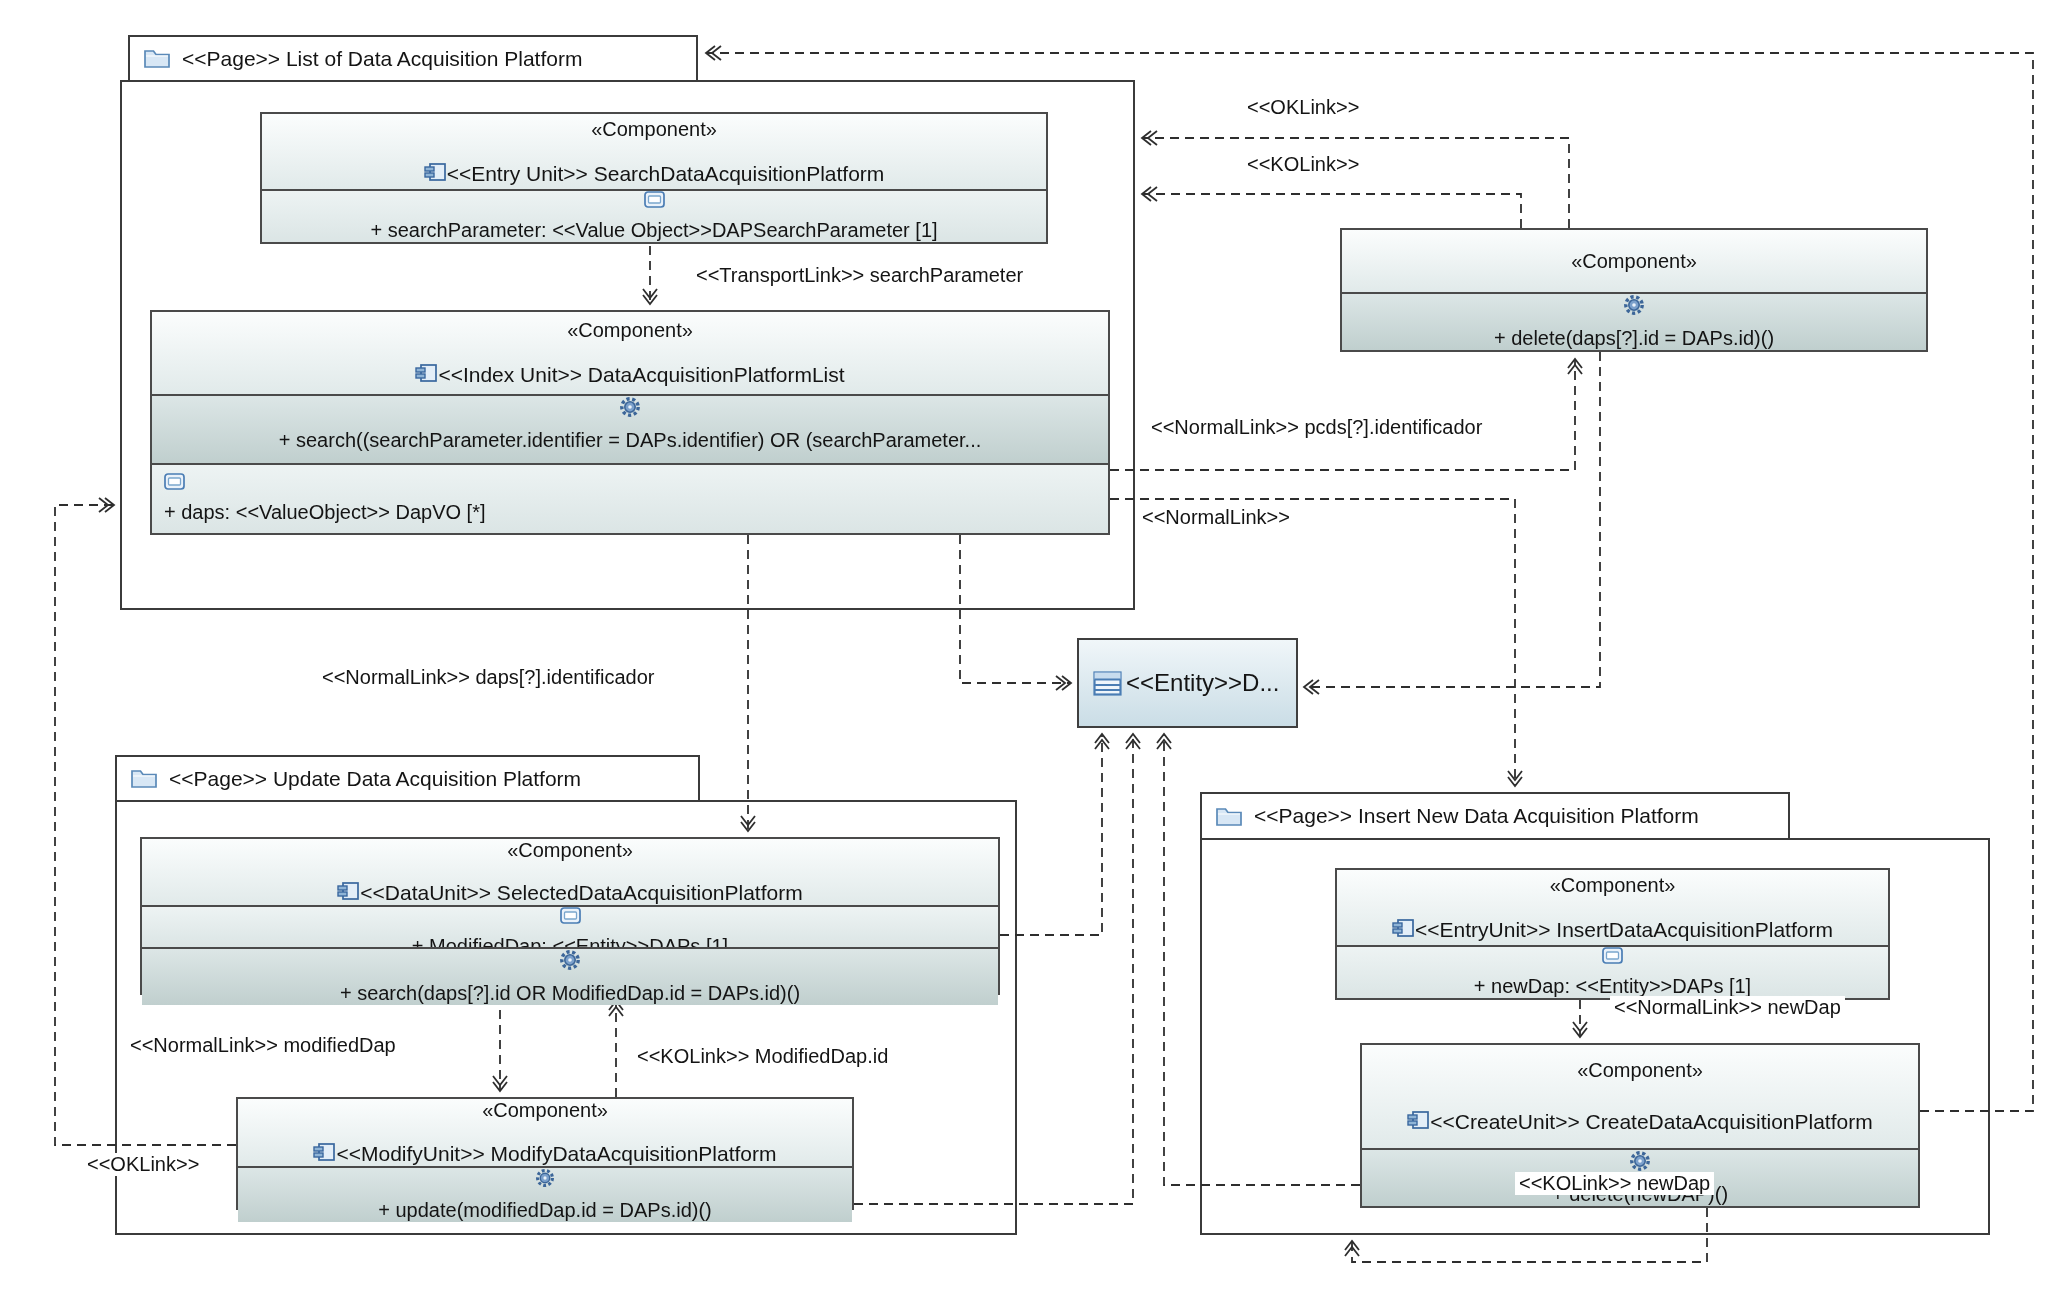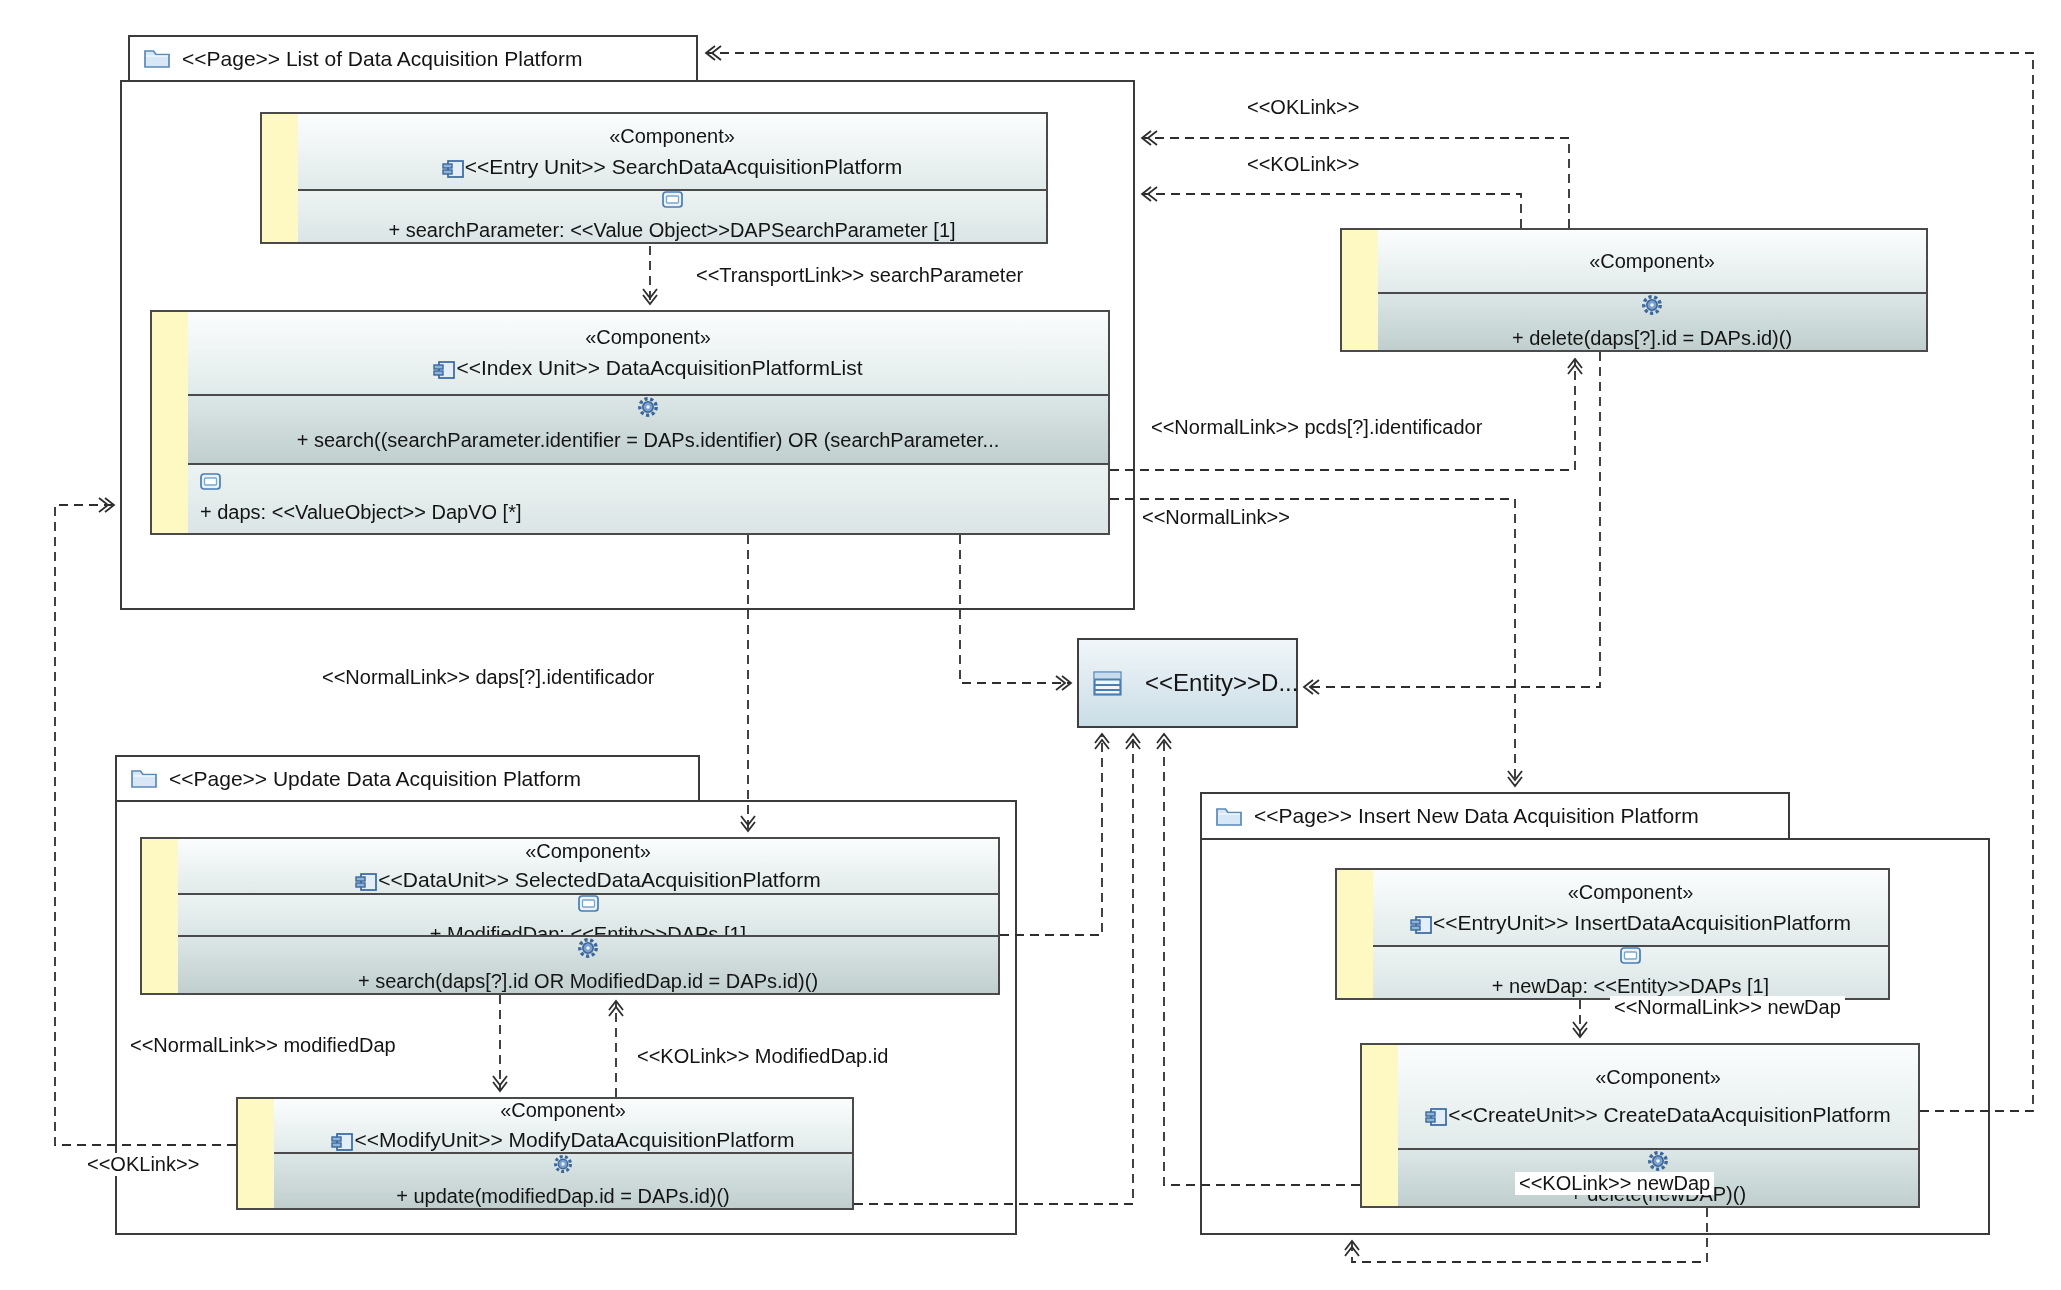--- a/index.html
+++ b/index.html
@@ -6,32 +6,32 @@
   body{font-family:"Liberation Sans", sans-serif;color:#141414;}
   #canvas{position:relative;width:2061px;height:1290px;background:#fff;overflow:hidden;}
   *{box-sizing:border-box;}
 
   .page-body{position:absolute;border:2px solid #3b3b3b;background:#fff;z-index:1;}
   .page-tab{position:absolute;border:2px solid #3b3b3b;border-bottom:none;background:#fff;
             display:flex;align-items:center;gap:12px;padding:0 14px;font-size:21px;z-index:3;white-space:nowrap;}
 
   .svg-overlay{position:absolute;left:0;top:0;z-index:2;pointer-events:none;}
 
-  .comp{position:absolute;border:2px solid #4a4a4a;display:flex;flex-direction:column;z-index:4;background:#fef9c3;padding-left:36px;}
+  .comp{position:absolute;border:2px solid #4a4a4a;display:flex;flex-direction:column;z-index:4;background:#fef9c3;}
   .hdr{background:linear-gradient(#fbfdfd,#e1eaea);display:flex;flex-direction:column;
        align-items:center;justify-content:center;gap:10px;}
   .hdr .st{font-size:20px;}
-  .hdr .nm{font-size:21px;display:flex;align-items:flex-end;white-space:nowrap;}
+  .hdr .nm{font-size:21px;display:flex;align-items:flex-start;white-space:nowrap;margin-top:14px;}
   .row{display:flex;align-items:center;gap:11px;padding:0 12px;font-size:20px;white-space:nowrap;flex-direction:column;}
   .attr{background:linear-gradient(#edf3f3,#dbe5e5);border-top:2px solid #4a4a4a;}
   .op{background:linear-gradient(#dce6e6,#c0cfce);border-top:2px solid #4a4a4a;}
   .attr.tall{align-items:flex-start;padding-top:8px;}
 
   .entity{position:absolute;border:2px solid #3f3f3f;background:linear-gradient(#f0f6f9,#cadde6);
-          display:flex;align-items:center;gap:23px;padding:0 14px;font-size:24px;z-index:4;white-space:nowrap;}
+          display:flex;align-items:center;gap:4px;padding:0 14px;font-size:24px;z-index:4;white-space:nowrap;}
 
   .lbl{position:absolute;font-size:20px;background:#fff;padding:0 4px;z-index:5;white-space:nowrap;}
 
   .ic{display:inline-flex;flex:0 0 auto;}
 </style>
 </head>
 <body>
 
 <div id="canvas">
 

